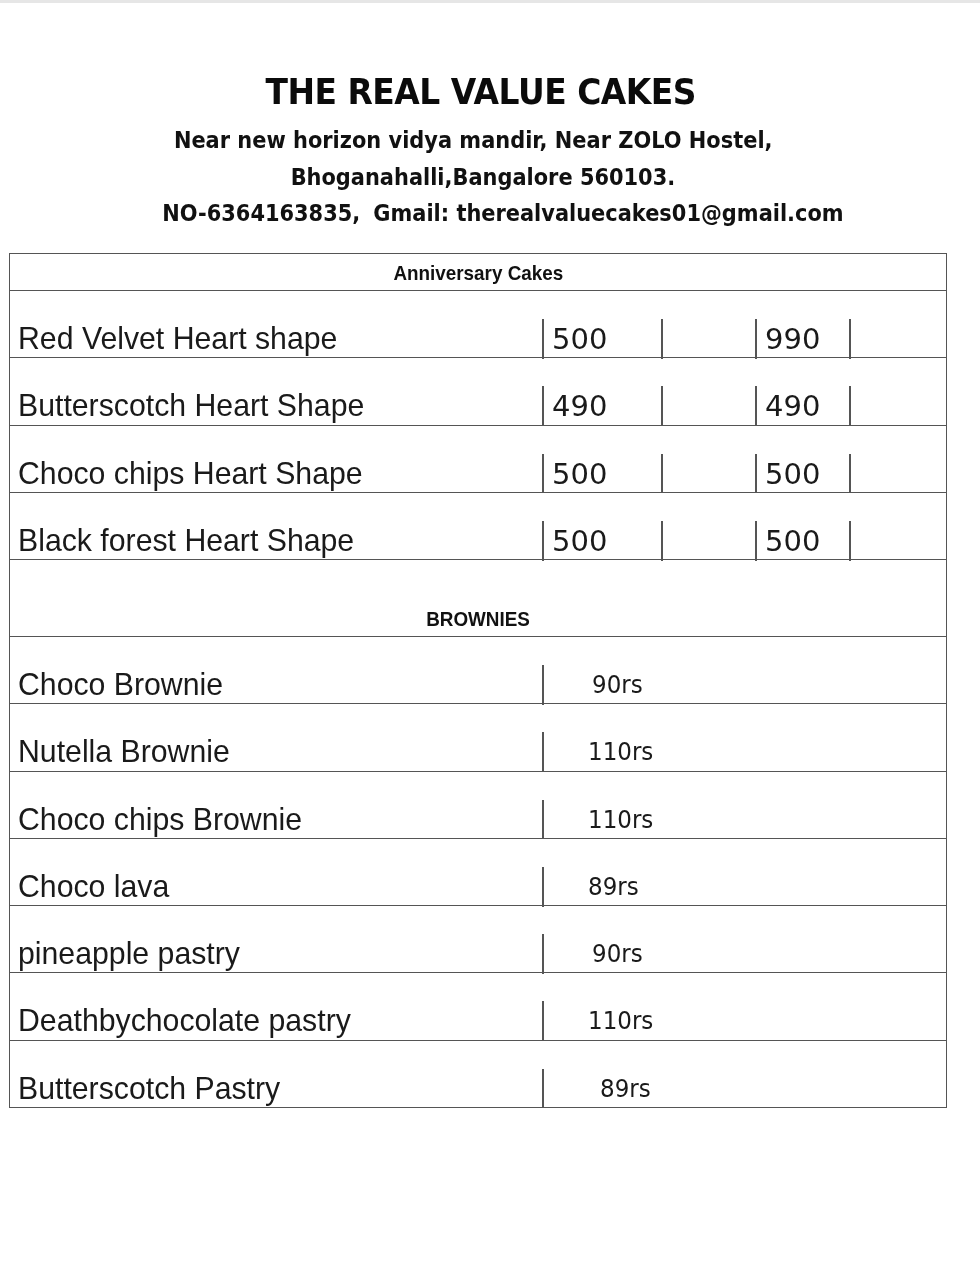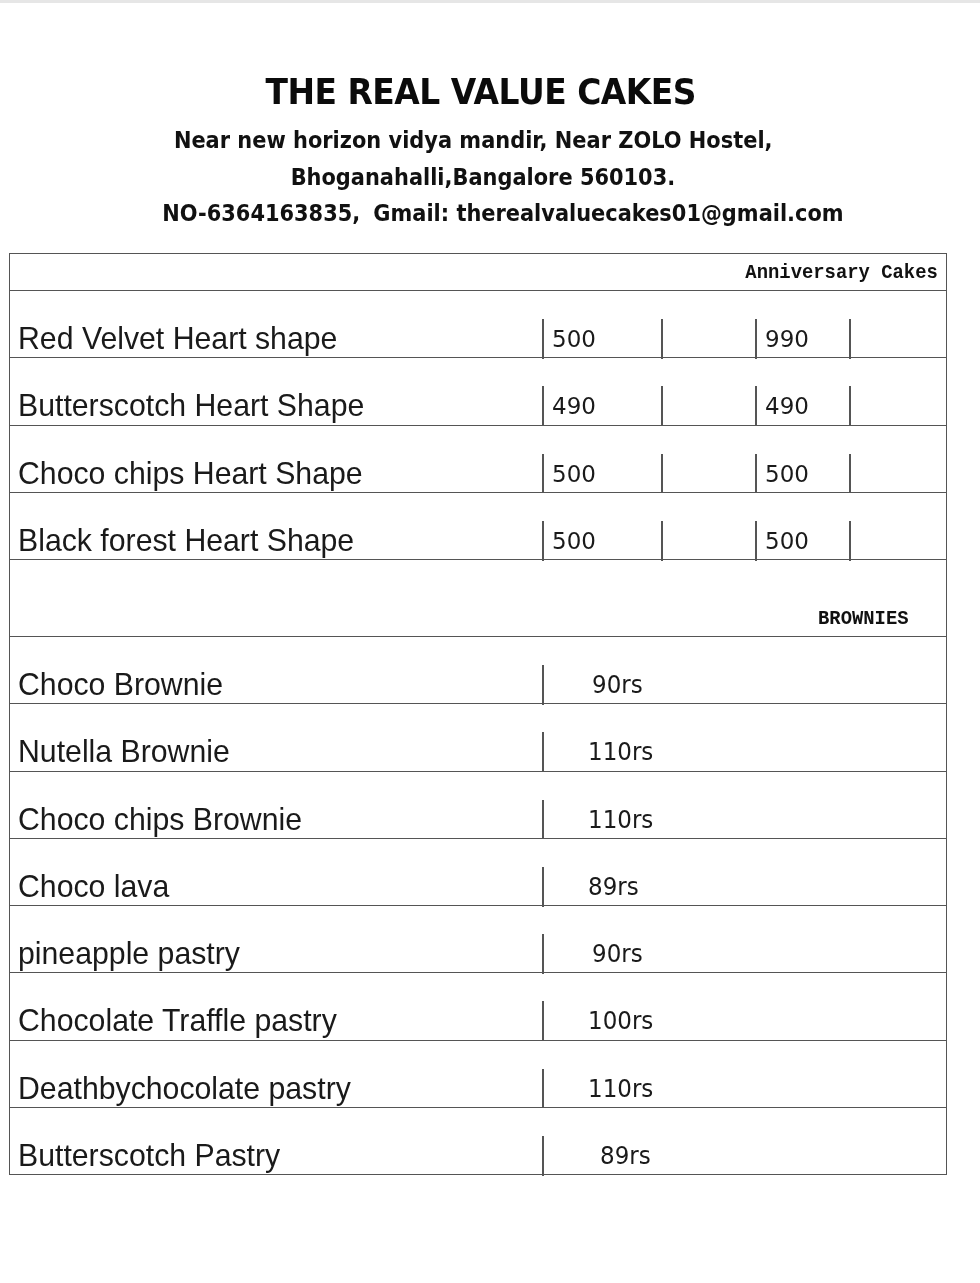--- a/index.html
+++ b/index.html
@@ -22,33 +22,33 @@
   .addr.l1 { position: absolute; left: 0; top: 60px; width: 980px; transform-origin: 476px 0; }
   .addr.l2 { position: absolute; left: 0; top: 97px; width: 980px; transform-origin: 482px 0; }
   .addr.l3 { position: absolute; left: 0; top: 133px; width: 980px; transform-origin: 503px 0; }
   .addr.l1 { text-indent: -34px; }
   .addr.l2 { text-indent: -14px; }
   .addr.l3 { text-indent: 26px; }
   .addr .gap { display: inline-block; width: 14px; }
 
   .table { position: absolute; left: 9px; top: 253px; width: 938px; border: 1.5px solid #555; border-bottom: none; }
   .sec-head {
-    position: relative; border-bottom: 1.5px solid #555; text-align: right;
-    font-family: Liberation Mono, monospace; font-weight: bold; font-size: 20.5px; color: #111;
+    position: relative; border-bottom: 1.5px solid #555; text-align: center;
+    font-family: Liberation Sans, sans-serif; font-weight: bold; font-size: 20.5px; color: #111;
   }
   .sec-head span { display: inline-block; transform: scaleX(0.92); }
   .sec-head.first { height: 37px; line-height: 37px; }
   .sec-head.tall { height: 77px; }
   .sec-head.tall span { position: absolute; left: 0; right: 0; bottom: 3px; line-height: 28px; }
 
   .row { position: relative; height: 39.25px; border-bottom: 1.5px solid #555; margin-top: 28px; }
   .cell { position: absolute; top: 0; bottom: 0; font-size: 30px; line-height: 39px; white-space: nowrap; color: #1a1a1a; }
   .name { left: 8px; font-size: 31.5px; transform: scaleX(0.96); transform-origin: left; }
   .vline { position: absolute; top: 0; bottom: -1.5px; width: 1.5px; background: #555; }
-  .price { font-family: "DejaVu Sans", sans-serif; font-size: 23px; line-height: 40px; }
+  .price { font-family: "DejaVu Sans", sans-serif; font-size: 29px; line-height: 40px; }
   .price.a1 { left: 542px; }
   .price.a2 { left: 755px; }
   .price.b { left: 578px; transform: scaleX(0.92); transform-origin: left; font-size: 25px; }
 </style>
 </head>
 <body>
 
 <div class="topline"></div>
 
 <div class="header">
@@ -124,25 +124,20 @@
     <span class="cell price b">89rs</span>
   </div>
 
 
   <div class="row">
     <span class="cell name">pineapple pastry</span>
     <div class="vline" style="left:532px"></div>
     <span class="cell price b" style="left:582px">90rs</span>
   </div>
   <div class="row">
-    <span class="cell name">Chocolate Traffle pastry</span>
-    <div class="vline" style="left:532px"></div>
-    <span class="cell price b">100rs</span>
-  </div>
-  <div class="row">
     <span class="cell name">Deathbychocolate pastry</span>
     <div class="vline" style="left:532px"></div>
     <span class="cell price b">110rs</span>
   </div>
   <div class="row">
     <span class="cell name">Butterscotch Pastry</span>
     <div class="vline" style="left:532px"></div>
     <span class="cell price b" style="left:590px">89rs</span>
   </div>
 

